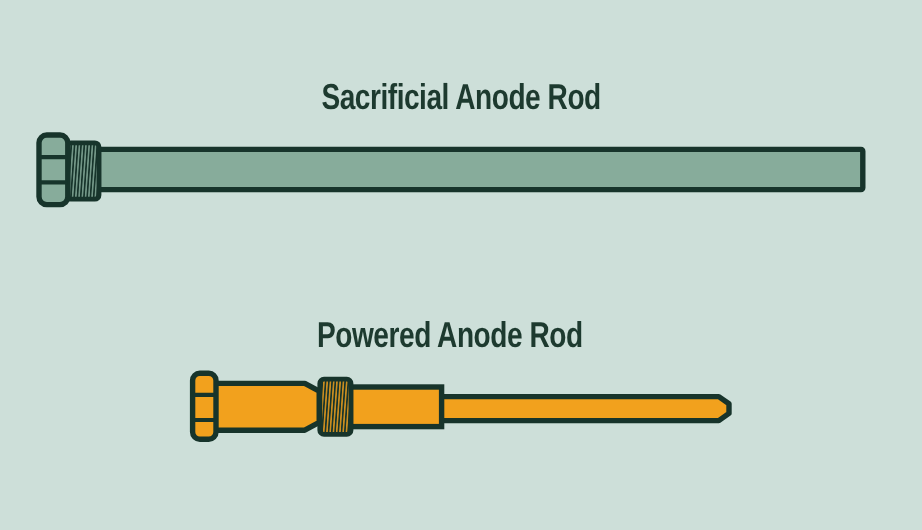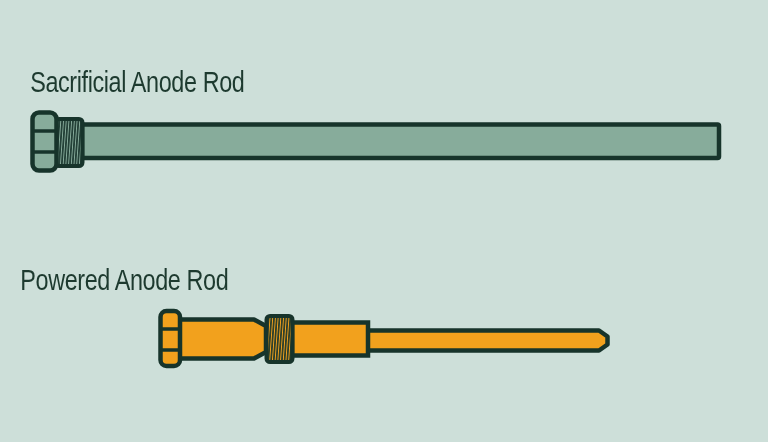--- a/index.html
+++ b/index.html
@@ -15,22 +15,23 @@
     position: relative;
   }
   .canvas {
     position: absolute;
     inset: 0;
   }
   .rod-title {
     position: absolute;
     width: 768px;
     margin: 0;
+    text-align: center;
     color: var(--title-text, #1d3a2f);
-    font-weight: normal;
+    font-weight: bold;
     font-size: 30px;
     line-height: 32px;
     white-space: nowrap;
   }
   .rod-title .squeeze {
     display: inline-block;
     transform: scaleX(0.78);
     transform-origin: 50% 50%;
     letter-spacing: -0.5px;
   }

